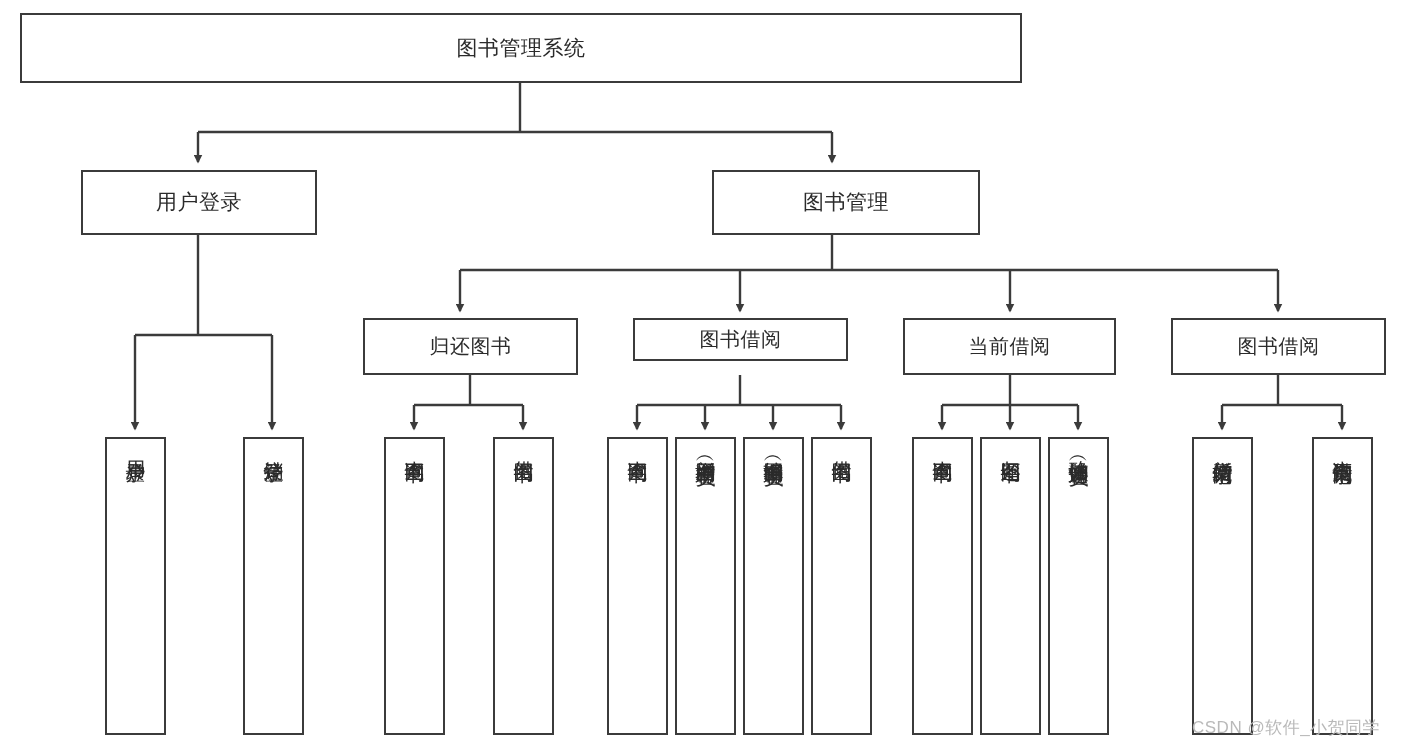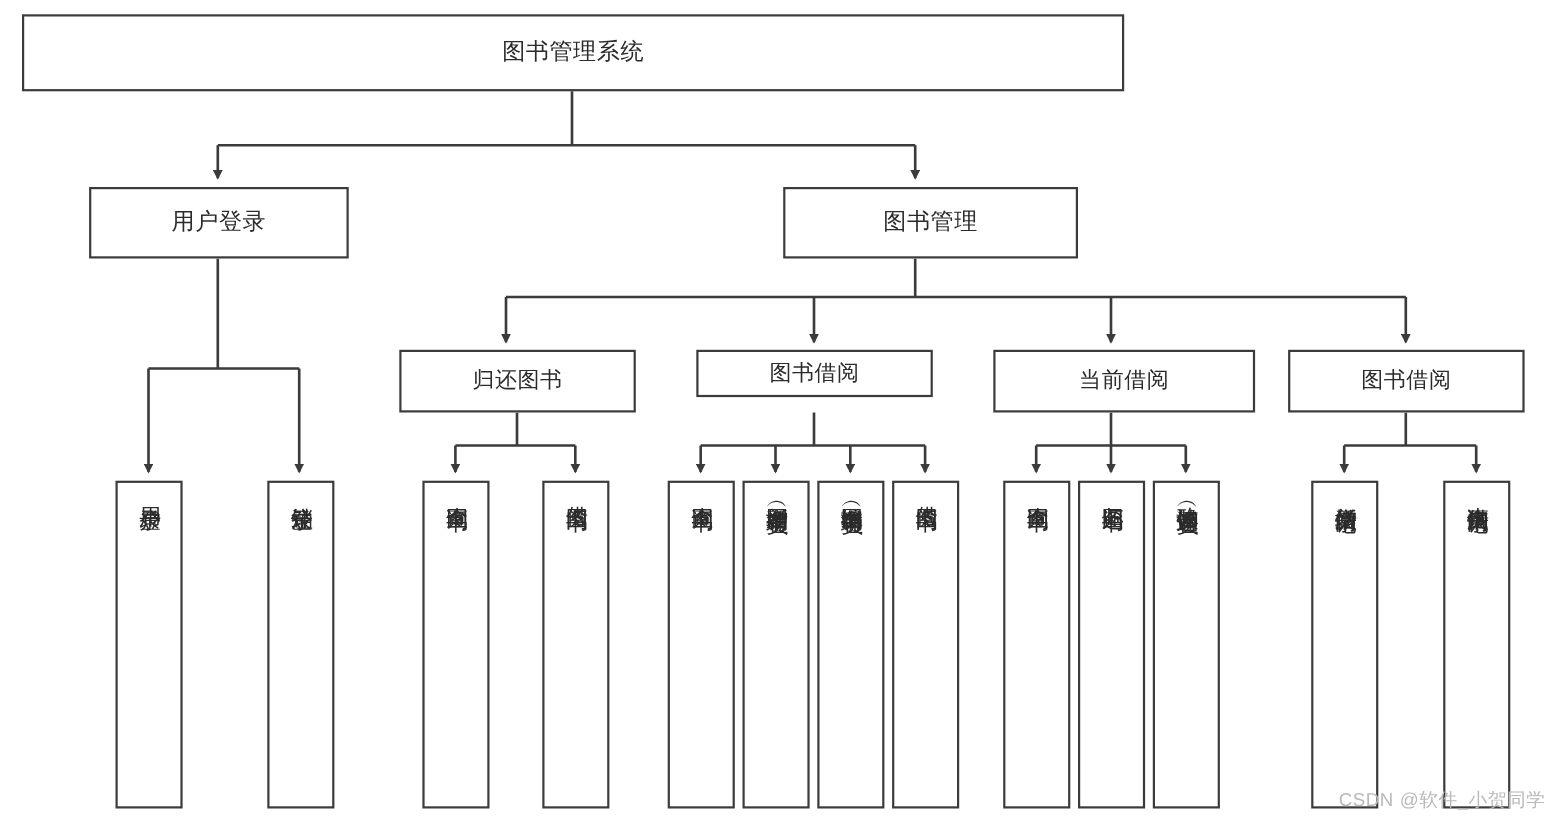--- a/index.html
+++ b/index.html
@@ -133,21 +133,21 @@
   <div class="node level1" style="left:712px; top:170px; width:268px; height:65px;">
     <span class="node-label">图书管理</span>
   </div>
 
   <div class="node level2" style="left:363px; top:318px; width:215px; height:57px;">
     <span class="node-label">归还图书</span>
   </div>
   <div class="node level2" style="left:633px; top:318px; width:215px; height:43px;">
     <span class="node-label">图书借阅</span>
   </div>
-  <div class="node level2" style="left:903px; top:318px; width:238px; height:57px;">
+  <div class="node level2" style="left:903px; top:318px; width:213px; height:57px;">
     <span class="node-label">当前借阅</span>
   </div>
   <div class="node level2" style="left:1171px; top:318px; width:215px; height:57px;">
     <span class="node-label">图书借阅</span>
   </div>
 
   <div class="node leaf" style="left:105px; top:437px; width:61px; height:298px;">
     <span class="node-label">用户登录</span>
   </div>
   <div class="node leaf" style="left:243px; top:437px; width:61px; height:298px;">
@@ -184,15 +184,15 @@
     <span class="node-label">确认归还（管理员）</span>
   </div>
 
   <div class="node leaf" style="left:1192px; top:437px; width:61px; height:298px;">
     <span class="node-label">新增借阅记录</span>
   </div>
   <div class="node leaf" style="left:1312px; top:437px; width:61px; height:298px;">
     <span class="node-label">查询借阅记录</span>
   </div>
 
-  <div class="watermark" style="left:1192px; top:716px;margin-left:25px;">CSDN @软件_小贺同学</div>
+  <div class="watermark" style="left:1192px; top:716px;">CSDN @软件_小贺同学</div>
 
 </div>
 
 </body></html>

